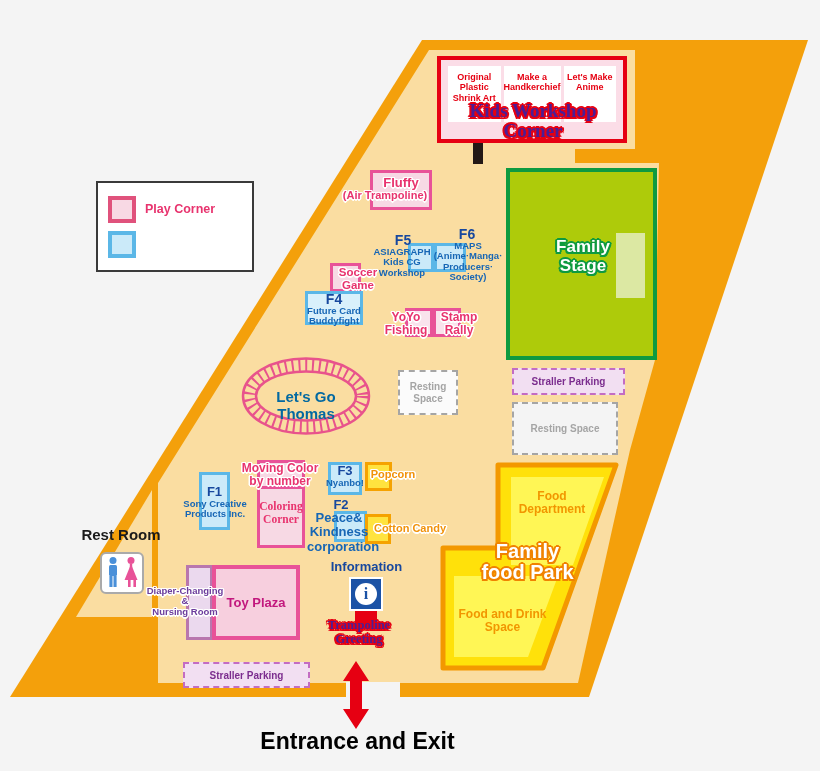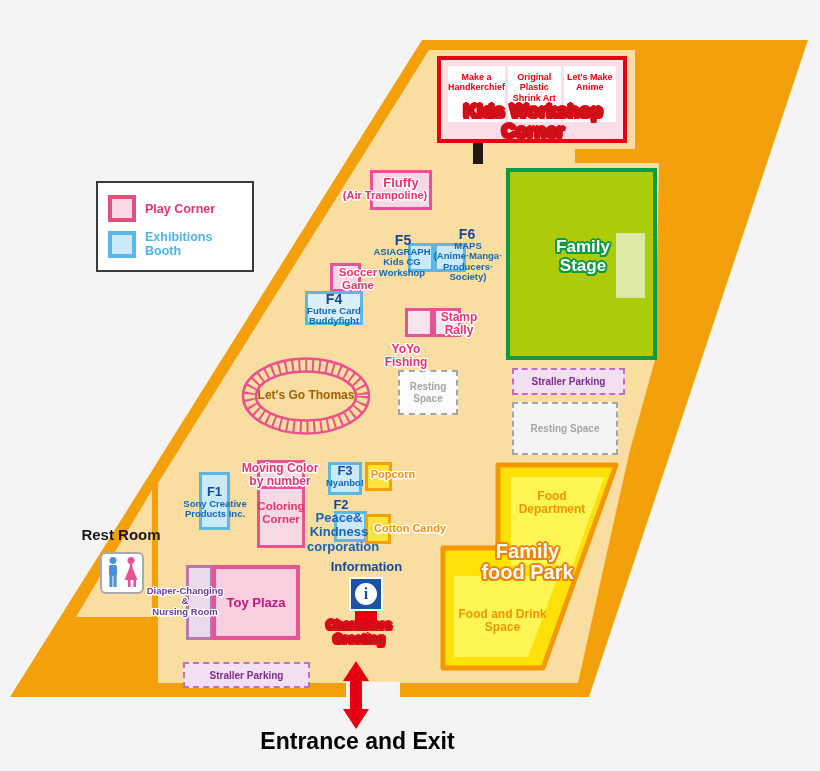--- a/index.html
+++ b/index.html
@@ -5,22 +5,22 @@
   html,body{margin:0;padding:0;}
   body{width:820px;height:771px;position:relative;background:#f4f4f4;overflow:hidden;
        font-family:"Liberation Sans",sans-serif;}
   #stage{position:absolute;inset:0;width:820px;height:771px;}
   svg.mapsvg{position:absolute;left:0;top:0;z-index:1;}
   .box{position:absolute;box-sizing:border-box;z-index:3;}
   .lbl{position:absolute;z-index:6;font-weight:bold;white-space:pre-line;text-align:center;
        line-height:1.1;pointer-events:none;}
   .ow{text-shadow:-1.5px 0 0 #fff,1.5px 0 0 #fff,0 -1.5px 0 #fff,0 1.5px 0 #fff,
       -1px -1px 0 #fff,1px -1px 0 #fff,-1px 1px 0 #fff,1px 1px 0 #fff;}
-  .o-red{color:#b91c1c;text-shadow:-2px 0 0 #e60012,2px 0 0 #e60012,0 -2px 0 #e60012,0 2px 0 #e60012,
-      -1.5px -1.5px 0 #e60012,1.5px -1.5px 0 #e60012,-1.5px 1.5px 0 #e60012,1.5px 1.5px 0 #e60012;}
+  .o-red{color:#4c1d95;text-shadow:-2px 0 0 #e60012,2px 0 0 #e60012,0 -2px 0 #e60012,0 2px 0 #e60012,
+      -1.5px -1.5px 0 #e60012,1.5px -1.5px 0 #e60012,-1.5px 1.5px 0 #e60012,1.5px 1.5px 0 #e60012;font-family:Liberation Serif, serif;}
   .o-green{color:#fff;text-shadow:-2px 0 0 #0e9a40,2px 0 0 #0e9a40,0 -2px 0 #0e9a40,0 2px 0 #0e9a40,
       -1.5px -1.5px 0 #0e9a40,1.5px -1.5px 0 #0e9a40,-1.5px 1.5px 0 #0e9a40,1.5px 1.5px 0 #0e9a40;}
   .o-orange{color:#fff;text-shadow:-2px 0 0 #f08300,2px 0 0 #f08300,0 -2px 0 #f08300,0 2px 0 #f08300,
       -1.5px -1.5px 0 #f08300,1.5px -1.5px 0 #f08300,-1.5px 1.5px 0 #f08300,1.5px 1.5px 0 #f08300;}
   .pinkbox{border:3px solid #e85298;background:#f7d9e4;}
   .bluebox{border:3px solid #5bb7e7;background:#cbeaf9;}
   .yellowbox{border:3px solid #f5a200;background:#ffe33f;}
   .dashgray{border:2px dashed #a5a5a5;background:#fbfbfb;}
   .dashpurple{border:2px dashed #c36cc3;background:#f2dff2;}
   .flexc{display:flex;align-items:center;justify-content:center;}
@@ -72,30 +72,29 @@
     <path d="M356,661 L343,681 L350,681 L350,709 L343,709 L356,729 L369,709 L362,709 L362,681 L369,681 Z" fill="#E60012"></path>
   </svg>
 
   <div class="legend">
     <div class="legrow">
       <div class="sw" style="border:4px solid #e0527c;background:#f8d9e4;"></div>
       <div class="ow" style="font-weight:bold;font-size:12.5px;color:#e8336e;">Play Corner</div>
     </div>
     <div class="legrow">
       <div class="sw" style="border:4px solid #5bb7e7;background:#cbeaf9;"></div>
-      <div class="ow" style="font-weight:bold;font-size:12.5px;color:#4fb3e8;">Exhibitions Booth</div>
     </div>
   </div>
 
   <div class="workshop">
-    <div class="wsitem">Make a
-Handkerchief</div>
     <div class="wsitem">Original
 Plastic
 Shrink Art</div>
+    <div class="wsitem">Make a
+Handkerchief</div>
     <div class="wsitem">Let's Make
 Anime</div>
   </div>
   <div class="lbl o-red" style="left:425px;top:101px;width:216px;font-size:19px;line-height:1.05;">Kids Workshop
 Corner</div>
 
   <div class="box pinkbox" style="left:370px;top:170px;width:62px;height:40px;border-width:3.5px;"></div>
   <div class="lbl ow" style="left:370px;top:176px;width:62px;font-size:13px;color:#e8336e;">Fluffy</div>
   <div class="lbl ow" style="left:330px;top:189px;width:110px;font-size:11px;color:#e8336e;">(Air Trampoline)</div>
 
@@ -115,49 +114,49 @@
   <div class="lbl ow" style="left:328px;top:266px;width:60px;font-size:11.5px;color:#e8336e;">Soccer
 Game</div>
 
   <div class="box bluebox" style="left:305px;top:291px;width:58px;height:34px;background:#d9f0fb;"></div>
   <div class="lbl" style="left:305px;top:292px;width:58px;font-size:14px;color:#17489e;">F4</div>
   <div class="lbl" style="left:303px;top:306px;width:62px;font-size:9.5px;color:#1766b5;">Future Card
 Buddyfight</div>
 
   <div class="box pinkbox" style="left:405px;top:308px;width:28px;height:29px;background:#f9e3ec;"></div>
   <div class="box pinkbox" style="left:433px;top:308px;width:28px;height:29px;background:#f9e3ec;"></div>
-  <div class="lbl ow" style="left:377px;top:311px;width:58px;font-size:12px;color:#e8336e;margin-top:32px;">YoYo
+  <div class="lbl ow" style="left:377px;top:311px;width:58px;font-size:12px;color:#e8336e;">YoYo
 Fishing</div>
   <div class="lbl ow" style="left:430px;top:311px;width:58px;font-size:12px;color:#e8336e;">Stamp
 Rally</div>
 
   <div class="lbl o-green" style="left:528px;top:238px;width:110px;font-size:17px;">Family
 Stage</div>
 
-  <div class="lbl" style="left:256px;top:389px;width:100px;font-size:12px;color:#a16207;text-align:center;">Let's Go Thomas</div>
+  <div class="lbl" style="left:256px;top:389px;width:100px;font-size:15px;color:#0369a1;text-align:center;">Let's Go Thomas</div>
 
   <div class="box dashgray flexc" style="left:398px;top:370px;width:60px;height:45px;">
     <div style="font-weight:bold;font-size:10px;color:#a5a5a5;white-space:pre-line;text-align:center;line-height:1.2;">Resting
 Space</div>
   </div>
   <div class="box dashpurple flexc" style="left:512px;top:368px;width:113px;height:27px;">
     <div style="font-weight:bold;font-size:10px;color:#7b2d8e;">Straller Parking</div>
   </div>
   <div class="box dashgray flexc" style="left:512px;top:402px;width:106px;height:53px;background:#f4f4f4;">
     <div style="font-weight:bold;font-size:10px;color:#a5a5a5;">Resting Space</div>
   </div>
   <div class="box dashpurple flexc" style="left:183px;top:662px;width:127px;height:26px;">
     <div style="font-weight:bold;font-size:10px;color:#7b2d8e;">Straller Parking</div>
   </div>
 
   <div class="box pinkbox" style="left:257px;top:460px;width:48px;height:30px;border-width:3.5px;"></div>
   <div class="box pinkbox" style="left:257px;top:486px;width:48px;height:62px;border-width:3.5px;"></div>
   <div class="lbl ow" style="left:238px;top:462px;width:84px;font-size:12px;color:#e8336e;">Moving Color
 by number</div>
-  <div class="lbl" style="left:256px;top:500px;width:50px;font-size:11.5px;color:#e8336e;">Coloring
+  <div class="lbl" style="left:256px;top:500px;width:50px;font-size:11.5px;color:#e8336e;font-family:Liberation Serif, serif;">Coloring
 Corner</div>
 
   <div class="box bluebox" style="left:328px;top:462px;width:34px;height:33px;"></div>
   <div class="lbl" style="left:328px;top:464px;width:34px;font-size:13px;color:#17489e;">F3</div>
   <div class="lbl" style="left:324px;top:478px;width:42px;font-size:9.5px;color:#1766b5;">Nyanbo!</div>
   <div class="box yellowbox" style="left:365px;top:462px;width:27px;height:29px;border-width:3.5px;"></div>
   <div class="lbl ow" style="left:366px;top:468px;width:54px;font-size:11px;color:#f1920a;">Popcorn</div>
 
   <div class="box bluebox" style="left:199px;top:472px;width:31px;height:58px;"></div>
   <div class="lbl" style="left:199px;top:485px;width:31px;font-size:13px;color:#17489e;text-align:center;">F1</div>
@@ -205,18 +204,18 @@
   </div>
   <div class="lbl ow" style="left:141px;top:586px;width:88px;font-size:9.5px;color:#6b3c9c;">Diaper-Changing
 &amp;
 Nursing Room</div>
 
   <div class="lbl" style="left:324px;top:560px;width:85px;font-size:13px;color:#17489e;">Information</div>
   <div class="box" style="left:355px;top:606px;width:22px;height:18px;background:#e60012;z-index:4;"></div>
   <div class="infoblue">
     <div class="infocircle">i</div>
   </div>
-  <div class="lbl o-red" style="left:320px;top:619px;width:78px;font-size:12.5px;">Characters
+  <div class="lbl o-red" style="left:320px;top:619px;width:78px;font-size:12.5px;">Trampoline
 Greeting</div>
 
   <div class="lbl" style="left:235px;top:729px;width:245px;font-size:23px;color:#000000;">Entrance and Exit</div>
 
 </div>
 
 </body></html>

